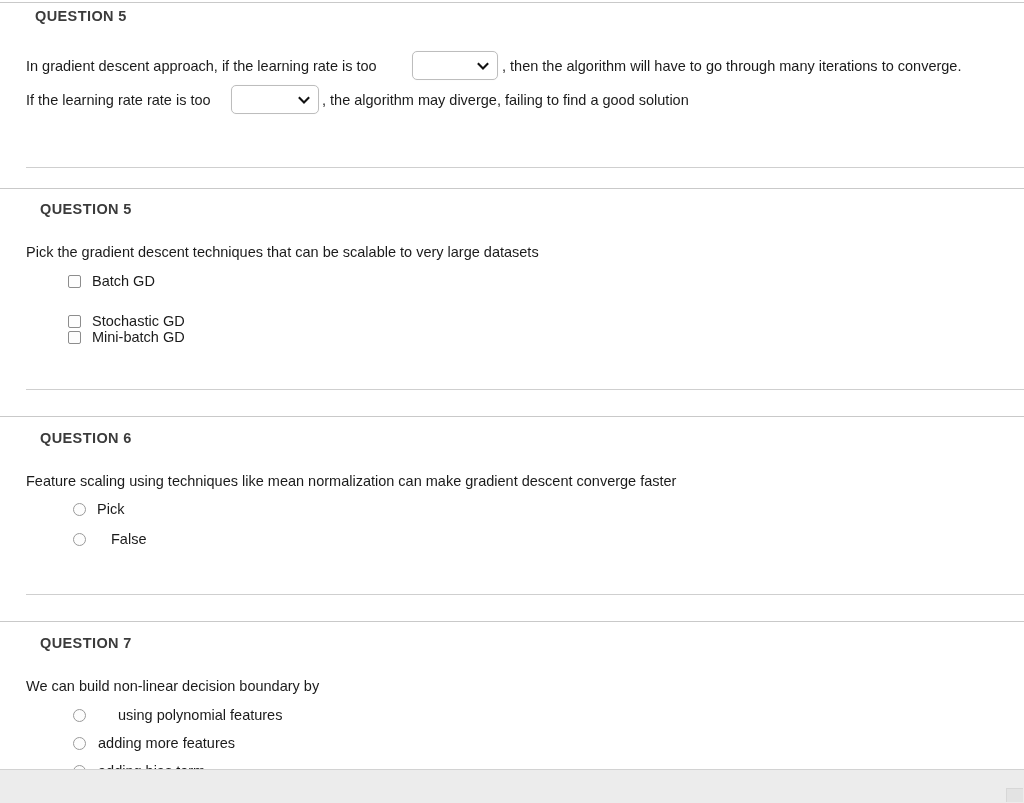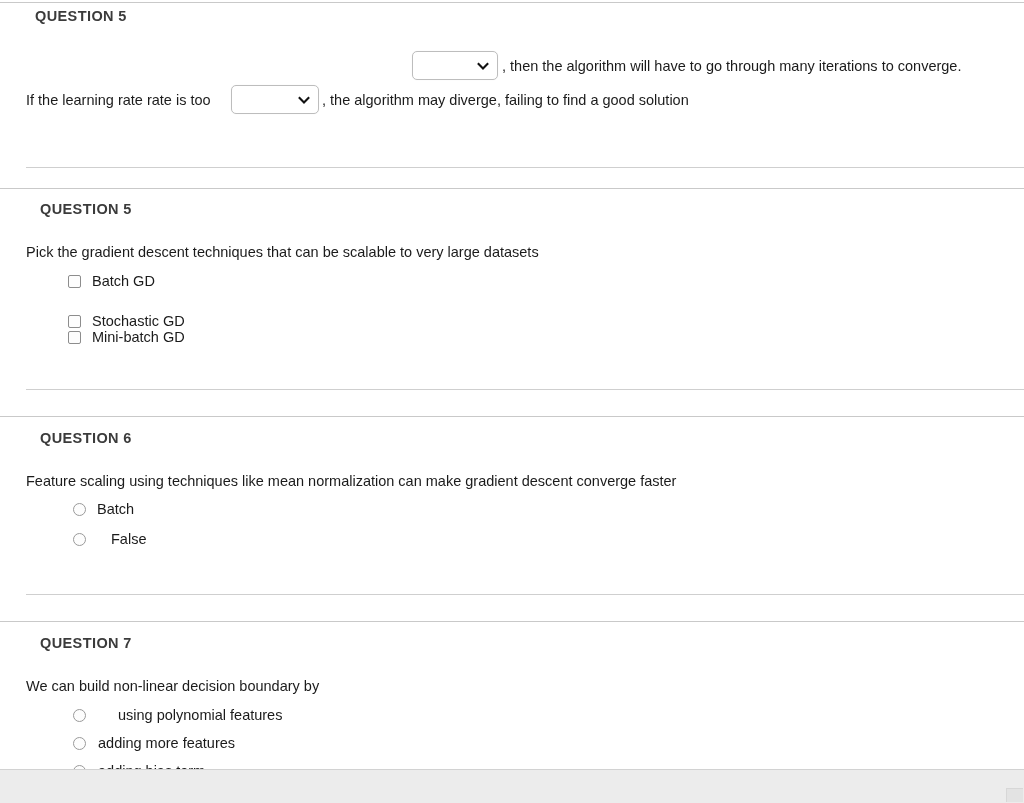--- a/index.html
+++ b/index.html
@@ -133,20 +133,21 @@
 </style>
 </head>
 <body>
 
 <div class="page">
 
   <div class="rule-full" style="top:2px;"></div>
 
   <div class="q-heading" style="left:35px; top:8px;">QUESTION 5</div>
 
+  <div class="q-text" style="left:26px; top:57px;">In gradient descent approach, if the learning rate is too</div>
 
   <div class="dropdown" style="left:412px; top:51px; width:86px; height:29px;">
     <span class="chev">
       <svg width="12" height="12" viewBox="0 0 12 12" aria-hidden="true">
         <path d="M1.6 4.1 L6 8.5 L10.4 4.1" fill="none" stroke="#111111" stroke-width="2.1" stroke-linecap="square" stroke-linejoin="miter"></path>
       </svg>
     </span>
   </div>
 
   <div class="q-text" style="left:502px; top:57px;">, then the algorithm will have to go through many iterations to converge.</div>
@@ -187,21 +188,21 @@
 
   <div class="rule-inset" style="top:389px;"></div>
   <div class="rule-full" style="top:416px;"></div>
 
   <div class="q-heading" style="left:40px; top:430px;">QUESTION 6</div>
 
   <div class="q-text" style="left:26px; top:472px;">Feature scaling using techniques like mean normalization can make gradient descent converge faster</div>
 
   <div class="opt-row" style="left:33px; top:500px;">
     <span class="rb"></span>
-    <span class="opt-label" style="margin-left:11px;">Batch</span>
+    <span class="opt-label" style="margin-left:11px;">Pick</span>
   </div>
 
   <div class="opt-row" style="left:33px; top:530px;">
     <span class="rb"></span>
     <span class="opt-label" style="margin-left:25px;">False</span>
   </div>
 
   <div class="rule-inset" style="top:594px;"></div>
   <div class="rule-full" style="top:621px;"></div>
 

